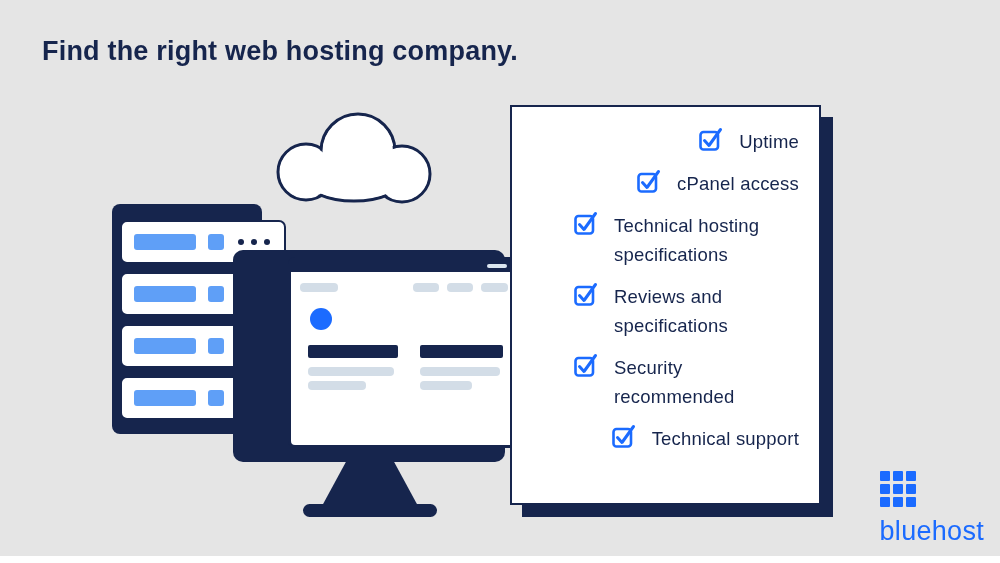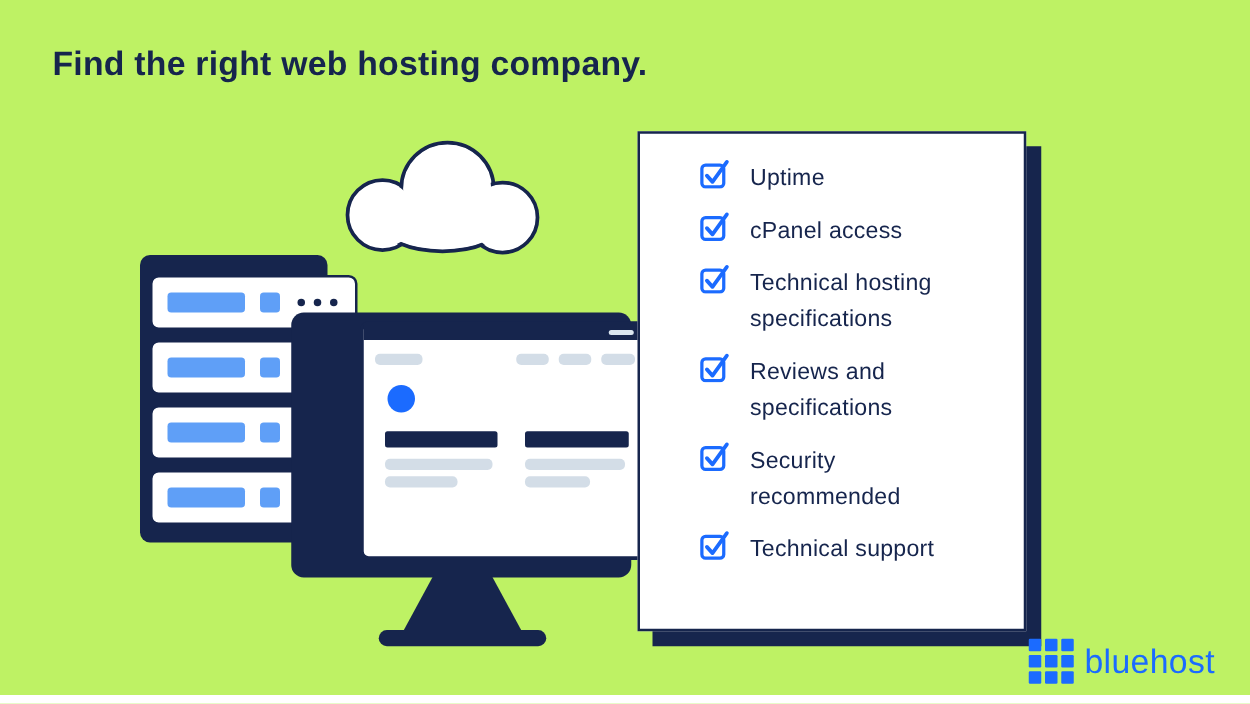--- a/index.html
+++ b/index.html
@@ -1,19 +1,19 @@
 <!DOCTYPE html>
 <html><head>
 <meta charset="utf-8">
 <style>
   * { margin:0; padding:0; box-sizing:border-box; }
   html,body { background:#ffffff; }
   .canvas {
     position:relative; width:1000px; height:563px;
-    background:#bef264; overflow:hidden;
+    background:#e5e5e5; overflow:hidden;
     font-family:"Liberation Sans", sans-serif;
     padding-left:44px;
   }
   .title {
     position:absolute; left:42px; top:36px; z-index:10;
     font-size:27px; font-weight:bold; color:#16254d; letter-spacing:.2px;
   }
 
   
   .rack-panel { position:absolute; left:112px; top:204px; width:150px; height:230px;
@@ -48,28 +48,28 @@
   .wf.gray { background:#d3dde7; }
   .wf.navy { background:#16254d; border-radius:2px; }
   .wf.dot  { background:#1b6bff; border-radius:50%; }
 
   
   .card-shadow { position:absolute; left:522px; top:117px; width:311px; height:400px;
     background:#16254d; z-index:8; }
   .card { position:absolute; left:510px; top:105px; width:311px; height:400px;
     background:#fff; border:2px solid #16254d; z-index:9;
     padding:20px 20px 0 48px; display:flex; flex-direction:column; gap:13px; }
-  .check-item { display:flex; align-items:flex-start; gap:16px; }
+  .check-item { display:flex; align-items:flex-start; gap:16px;justify-content:flex-end; }
   .checkbox-svg { flex:0 0 auto; }
   .check-label { font-size:18.5px; line-height:29px; color:#16254d;
     max-width:185px; letter-spacing:.2px; }
 
   
-  .brand { position:absolute; right:28px; bottom:16px; z-index:10;
-    display:flex; flex-direction:row; align-items:center; gap:9px; }
+  .brand { position:absolute; right:16px; bottom:16px; z-index:10;
+    display:flex; flex-direction:column; gap:9px; }
   .logo-grid { display:grid; grid-template-columns:repeat(3,10px); grid-auto-rows:10px; gap:3px; }
   .logo-grid i { background:#1b6bff; border-radius:1px; }
   .brand-name { font-size:27px; color:#1b6bff; font-weight:500; letter-spacing:.3px; }
 
   .bottom-strip { position:absolute; left:0; bottom:0; width:100%; height:7px;
     background:#ffffff; z-index:11; }
 </style>
 </head>
 <body>
 

